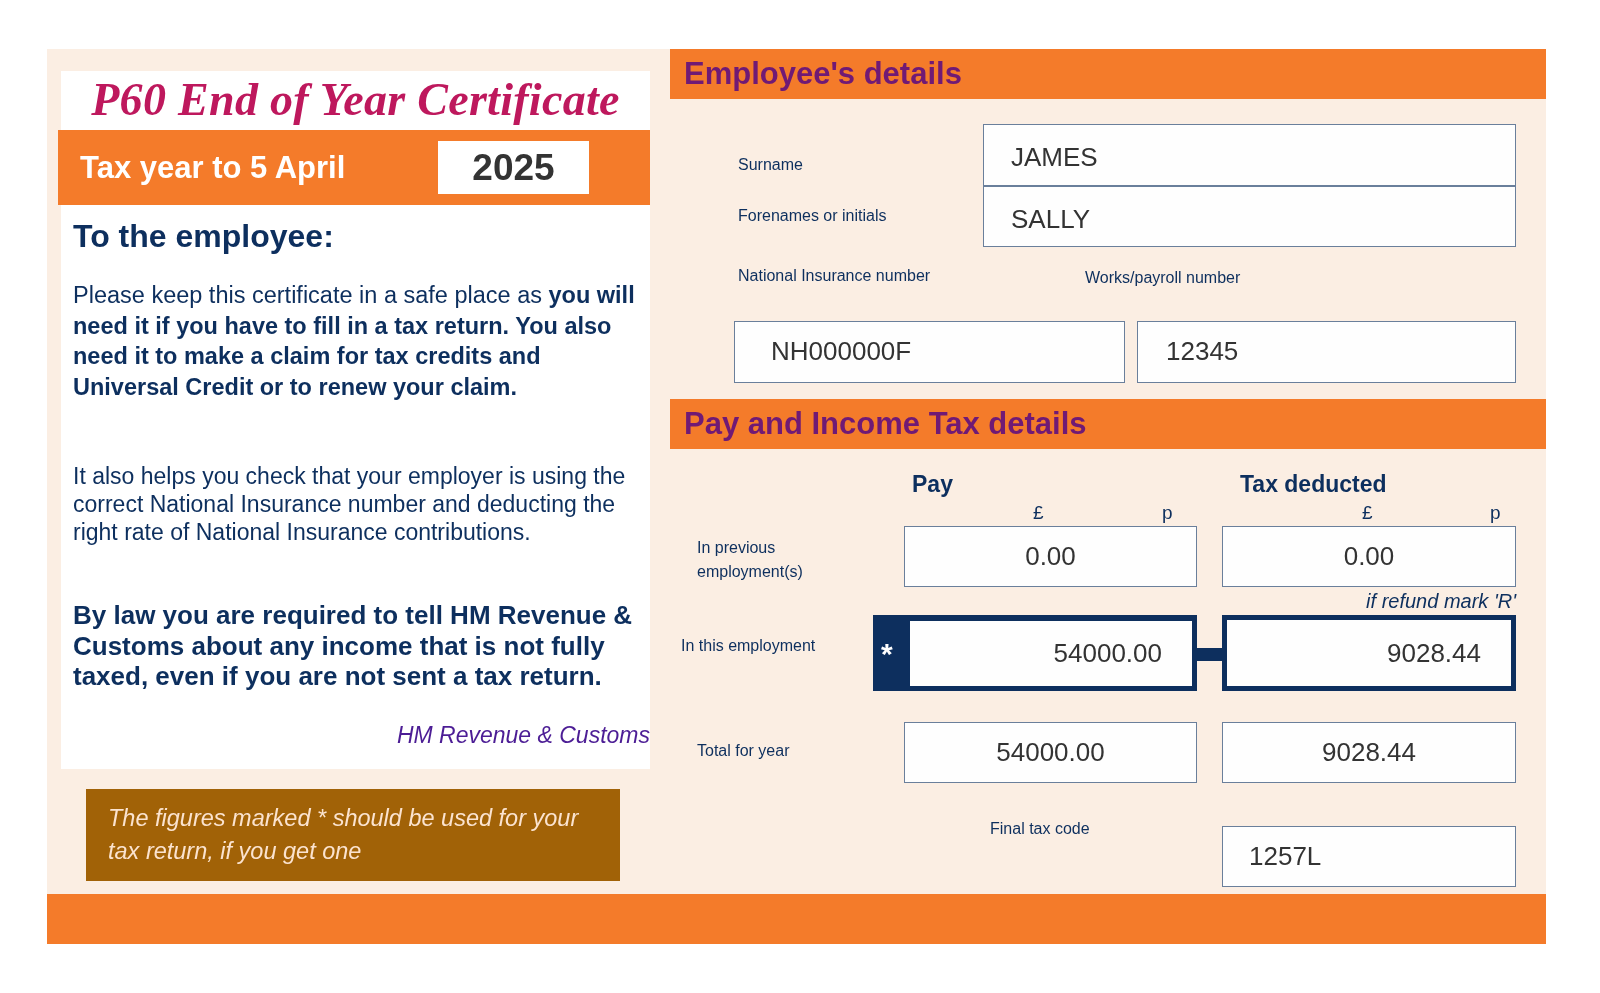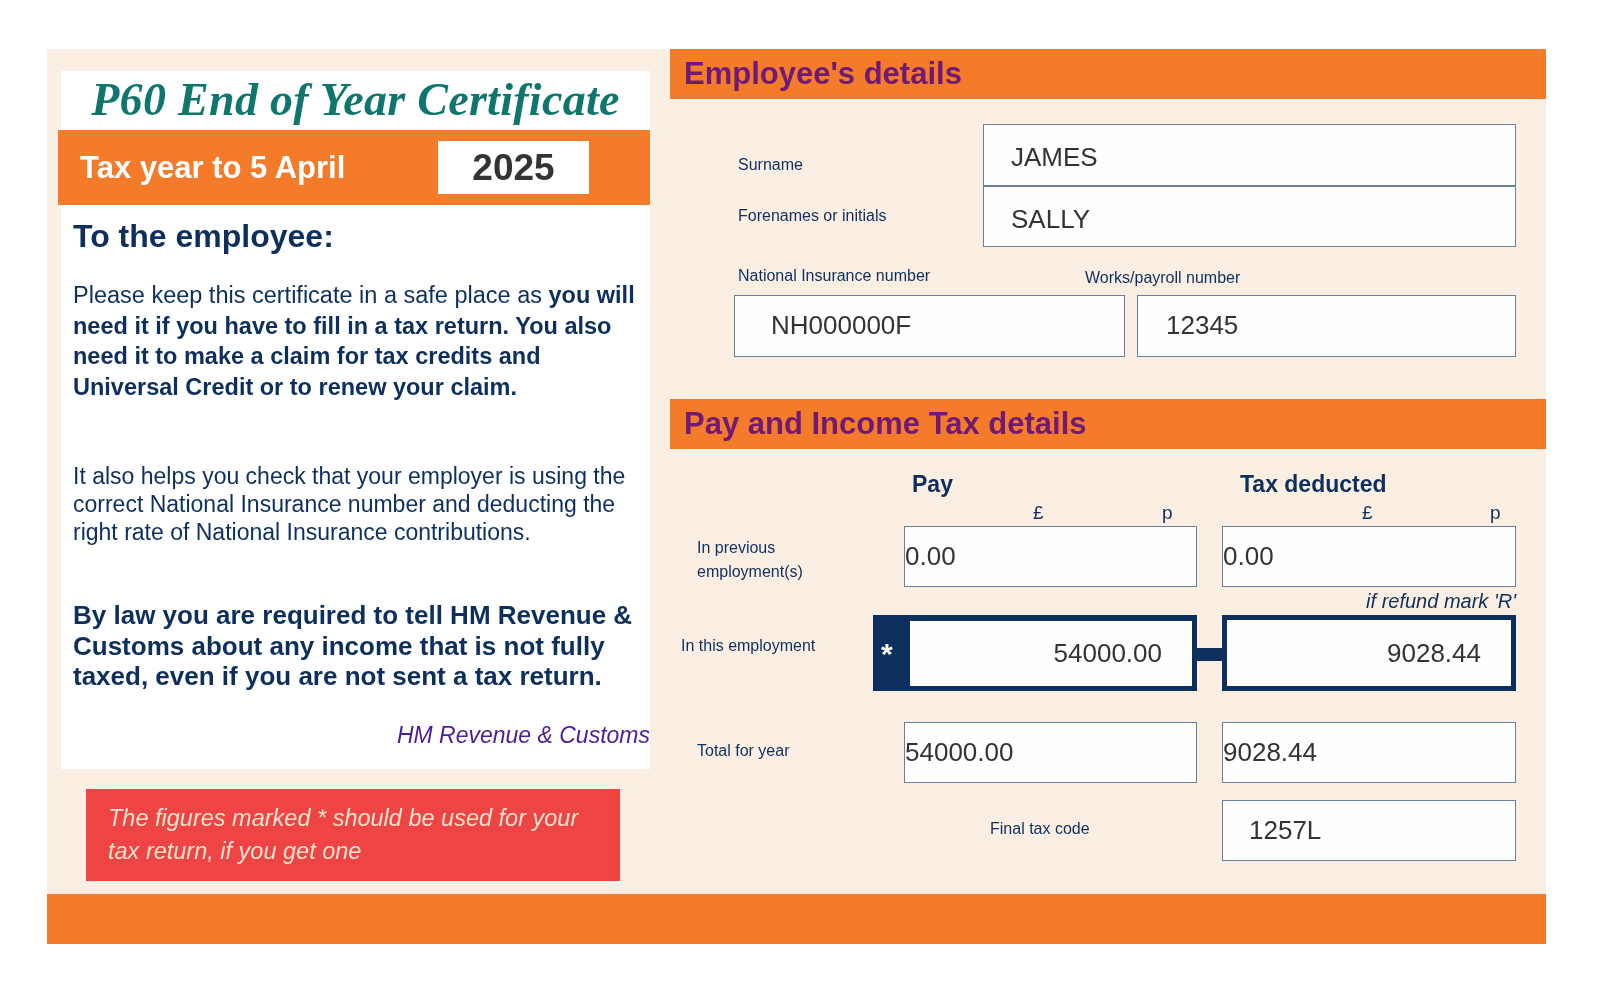--- a/index.html
+++ b/index.html
@@ -5,50 +5,50 @@
   * { box-sizing: border-box; margin: 0; padding: 0; }
   html, body { width: 1600px; height: 993px; background: #ffffff; overflow: hidden; }
   body { position: relative; font-family: "Liberation Sans", sans-serif; color: #0d2f5e; }
 
   .card { position: absolute; left: 47px; top: 49px; width: 1499px; height: 895px; background: #fbeee3; }
 
   
   .left-white { position: absolute; left: 61px; top: 71px; width: 589px; height: 698px; background: #ffffff; }
   .title { position: absolute; left: 61px; top: 71px; width: 589px; height: 58px; text-align: center;
            font-family: "Liberation Serif", serif; font-style: italic; font-weight: bold; font-size: 46px;
-           color: #0f766e; line-height: 58px; letter-spacing: 0.3px; }
+           color: #be185d; line-height: 58px; letter-spacing: 0.3px; }
   .year-bar { position: absolute; left: 58px; top: 130px; width: 592px; height: 75px; background: #f47b2a; }
   .year-label { position: absolute; left: 80px; top: 130px; height: 75px; line-height: 75px;
                 font-weight: bold; font-size: 31px; color: #ffffff; }
   .year-box { position: absolute; left: 438px; top: 141px; width: 151px; height: 53px; background: #ffffff;
               text-align: center; line-height: 53px; font-weight: bold; font-size: 37px; color: #333333; }
 
   .to-emp { position: absolute; left: 73px; top: 218px; font-weight: bold; font-size: 32px; color: #0d2f5e; }
   .para { position: absolute; left: 73px; width: 575px; font-size: 23.5px; line-height: 30.5px; color: #0d2f5e; }
   .para b { font-weight: bold; }
   .p1 { top: 280px; }
   .p2 { top: 462px; font-size: 23px; line-height: 28px; }
   .p3 { top: 600px; font-weight: bold; font-size: 26px; line-height: 30.5px; }
   .sign { position: absolute; right: 950px; top: 722px; font-style: italic; font-size: 23px; color: #4c1d95; }
 
-  .notice { position: absolute; left: 86px; top: 789px; width: 534px; height: 92px; background: #ef4444;
+  .notice { position: absolute; left: 86px; top: 789px; width: 534px; height: 92px; background: #a16207;
             padding: 13px 22px; font-style: italic; font-size: 23.5px; line-height: 33px; color: #fbe3cf; }
 
   .footer { position: absolute; left: 47px; top: 894px; width: 1499px; height: 50px; background: #f47b2a; }
 
   
   .sec-head { position: absolute; left: 670px; width: 876px; height: 50px; background: #f47b2a;
               color: #701a75; font-weight: bold; font-size: 31px; line-height: 50px; padding-left: 14px; }
   .h1 { top: 49px; }
   .h2 { top: 399px; }
 
   .lbl { position: absolute; font-size: 16px; color: #0d2f5e; }
   .field { position: absolute; background: #fefefe; border: 1.5px solid #6a7f9b; font-size: 26px; color: #333333; }
-  .field.left-text { padding-left: 28px; }
-  .field.right-text { text-align: left; }
+  .field.left-text { padding-left: 28px; margin-top: 26px; }
+  .field.right-text { text-align: center; }
 
   
   .name-box { position: absolute; left: 983px; top: 124px; width: 533px; height: 123px; background: #fefefe;
               border: 1.5px solid #6a7f9b; }
   .name-divider { position: absolute; left: 983px; top: 185px; width: 533px; height: 1.5px; background: #6a7f9b; }
   .name-val { position: absolute; left: 1011px; font-size: 26px; color: #333333; }
 
   .colhead { position: absolute; font-weight: bold; font-size: 23px; color: #0d2f5e; }
   .unit { position: absolute; font-size: 19px; color: #0d2f5e; }
 

